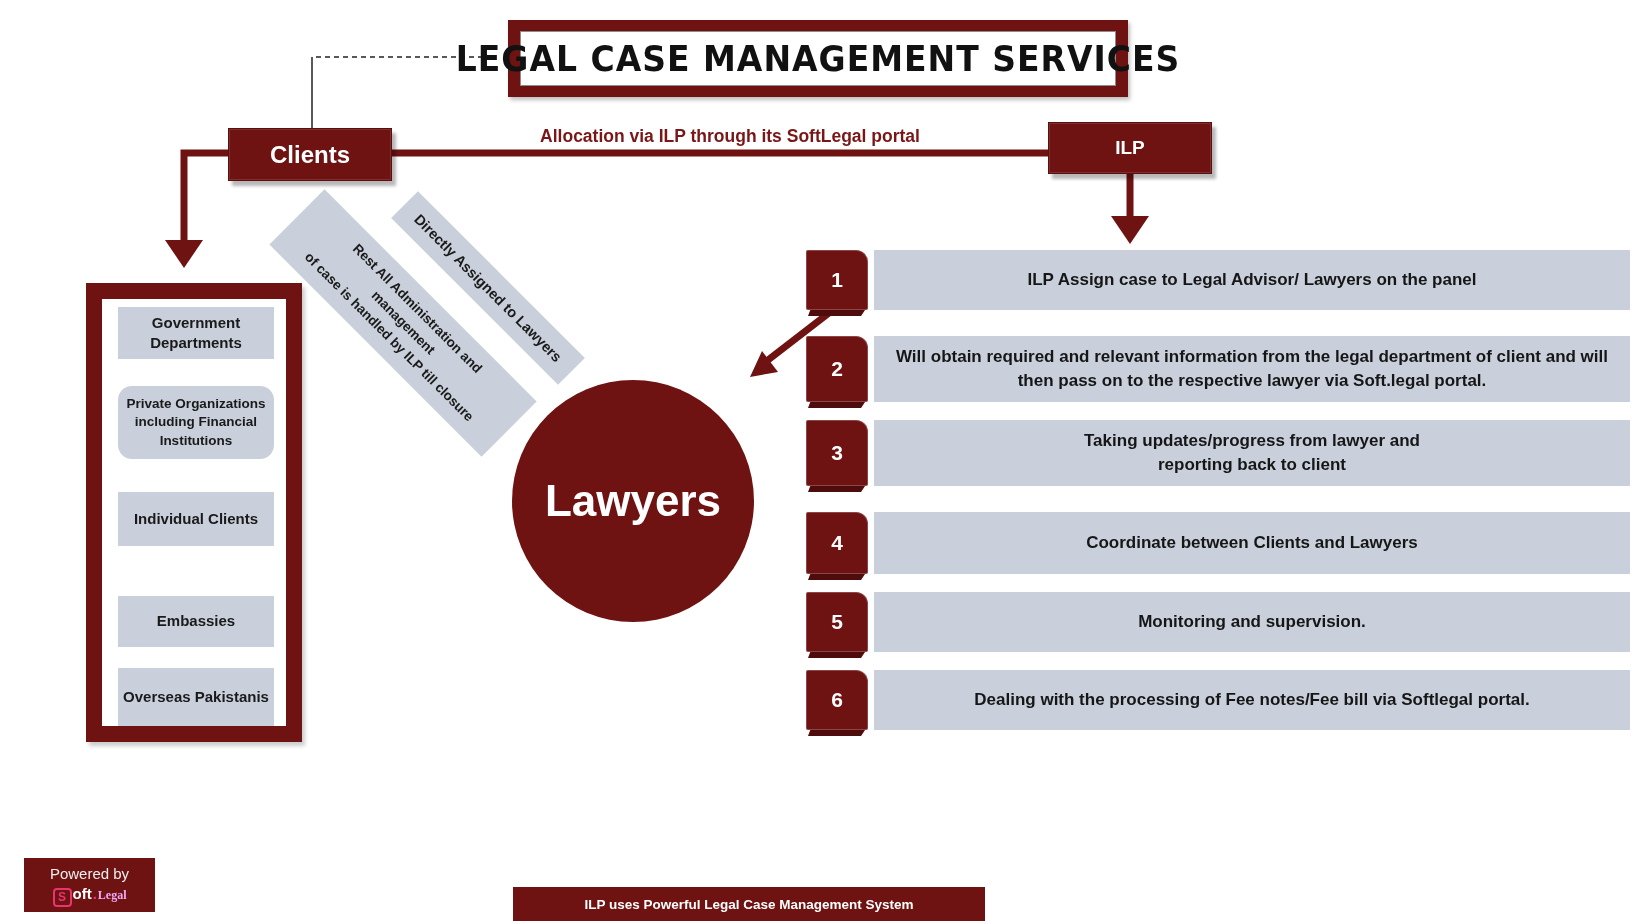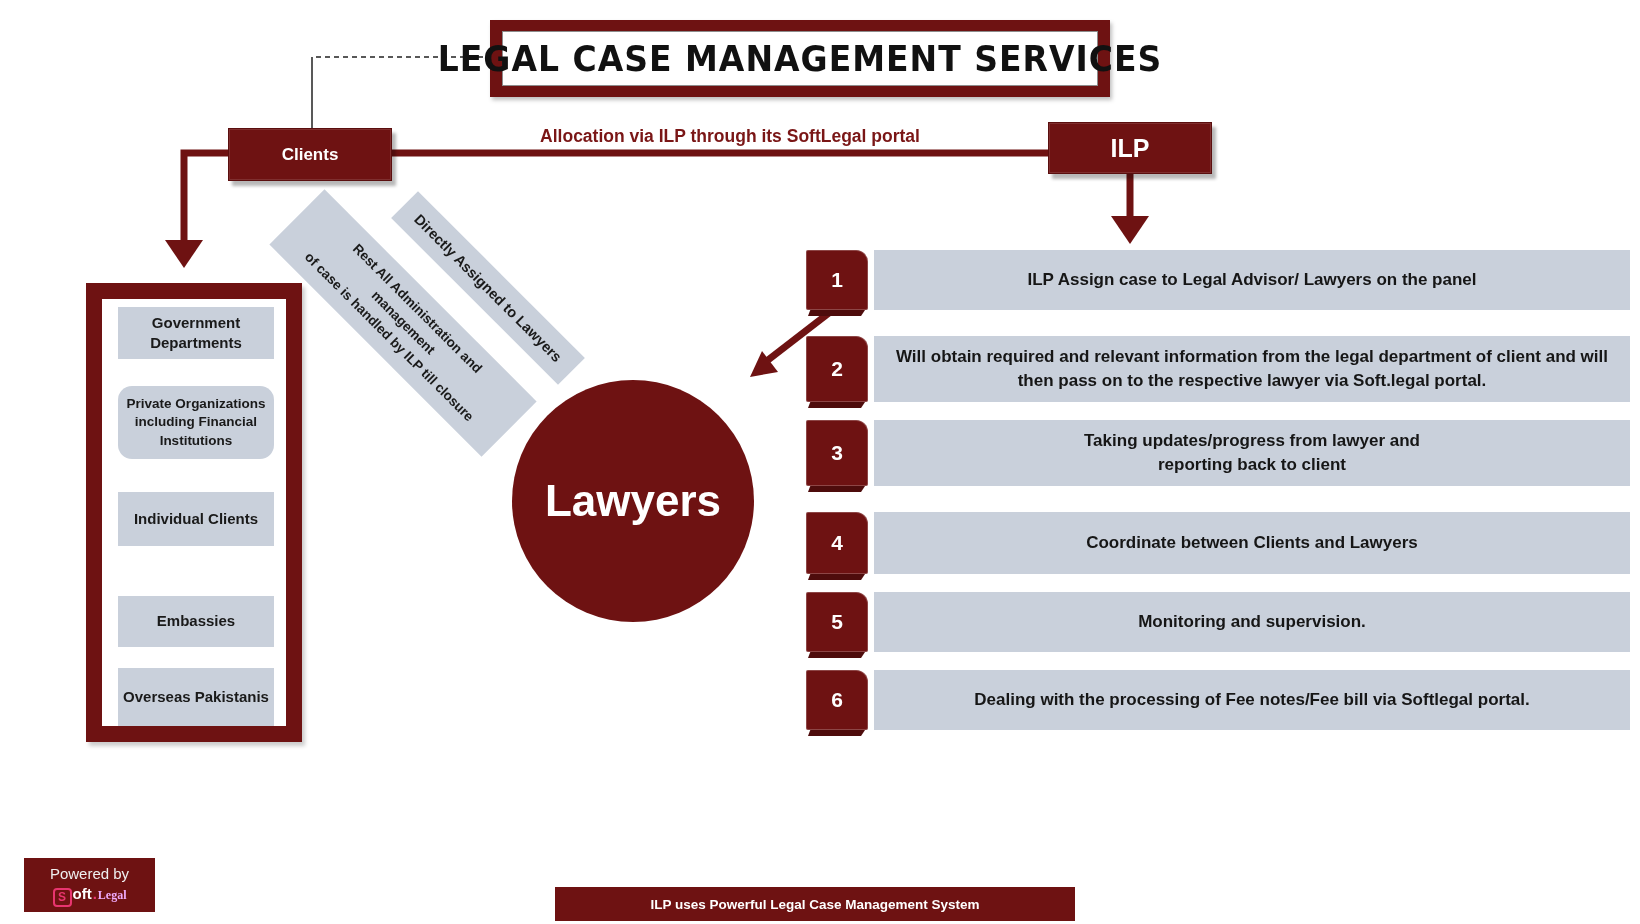--- a/index.html
+++ b/index.html
@@ -1,35 +1,35 @@
 <!DOCTYPE html>
 <html><head>
 <meta charset="utf-8">
 <style>
   html,body{margin:0;padding:0;background:#ffffff;}
   .canvas{position:relative;width:1640px;height:924px;background:#ffffff;overflow:hidden;
           font-family:"Liberation Sans",sans-serif;}
 
   
-  .title-banner{position:absolute;left:490px;top:20px;width:620px;height:77px;
+  .title-banner{position:absolute;left:508px;top:20px;width:620px;height:77px;
                 background:#6e1212;box-shadow:2px 3px 4px rgba(0,0,0,.25);}
   .title-inner{position:absolute;left:12px;top:11px;right:12px;bottom:11px;background:#ffffff;
                border:1px solid rgba(0,0,0,.45);display:flex;align-items:center;justify-content:center;}
   .title-text{font-family:"DejaVu Sans",sans-serif;font-weight:900;font-size:33px;color:#111;
               letter-spacing:1px;transform:scaleY(1.08);white-space:nowrap;}
 
   
   svg.connectors{position:absolute;left:0;top:0;width:1640px;height:924px;pointer-events:none;}
 
   
   .node-box{position:absolute;background:#6e1212;color:#fff;font-weight:700;
             display:flex;align-items:center;justify-content:center;
             border:1px solid #5a0e0e;box-shadow:4px 5px 3px rgba(0,0,0,.28), inset 0 0 0 1px rgba(255,255,255,.12);}
-  .clients-box{left:228px;top:128px;width:162px;height:51px;font-size:17px;}
-  .ilp-box{left:1048px;top:122px;width:162px;height:50px;font-size:25px;}
+  .clients-box{left:228px;top:128px;width:162px;height:51px;font-size:24px;}
+  .ilp-box{left:1048px;top:122px;width:162px;height:50px;font-size:19px;}
 
   .allocation-label{position:absolute;left:430px;top:126px;width:600px;text-align:center;
                     color:#7a1616;font-weight:700;font-size:17.5px;}
 
   
   .sidebar{position:absolute;left:86px;top:283px;width:216px;height:459px;background:#ffffff;
            border:16px solid #6e1212;box-sizing:border-box;box-shadow:3px 4px 4px rgba(0,0,0,.2);}
   .client-box{position:absolute;left:118px;width:156px;background:#c9d0db;color:#1a1a1a;
               font-weight:700;font-size:15px;line-height:1.35;text-align:center;
               display:flex;align-items:center;justify-content:center;padding:12px 2px;box-sizing:border-box;}
@@ -71,21 +71,21 @@
             display:flex;flex-direction:column;align-items:center;justify-content:center;gap:5px;}
   .powered-by{color:#efefef;font-size:15px;font-weight:400;line-height:1;}
   .logo-line{display:flex;align-items:baseline;line-height:1;}
   .logo-s{display:inline-flex;align-items:center;justify-content:center;width:15px;height:15px;
           border:2px solid #e8356f;border-radius:4px;color:#e8356f;font-weight:700;font-size:12px;
           margin-right:1px;transform:translateY(2px);}
   .logo-oft{color:#ffffff;font-weight:700;font-size:15px;}
   .logo-dot{color:#e8356f;font-weight:700;font-size:15px;margin:0 1px;}
   .logo-legal{color:#f0abfc;font-family:"Liberation Serif",serif;font-weight:600;font-size:12px;text-align:right;}
 
-  .bottom-banner{position:absolute;left:555px;top:887px;width:520px;height:34px;background:#6e1212;
+  .bottom-banner{position:absolute;left:513px;top:887px;width:472px;height:34px;background:#6e1212;
                  color:#ffffff;font-weight:700;font-size:13.5px;display:flex;align-items:center;justify-content:center;text-align:center;}
 </style>
 </head>
 <body>
 
 <div class="canvas">
 
   <svg class="connectors" viewBox="0 0 1640 924">
 
     <path d="M492,57 L312,57" stroke="#222" stroke-width="1.5" fill="none" stroke-dasharray="5,4"></path>

